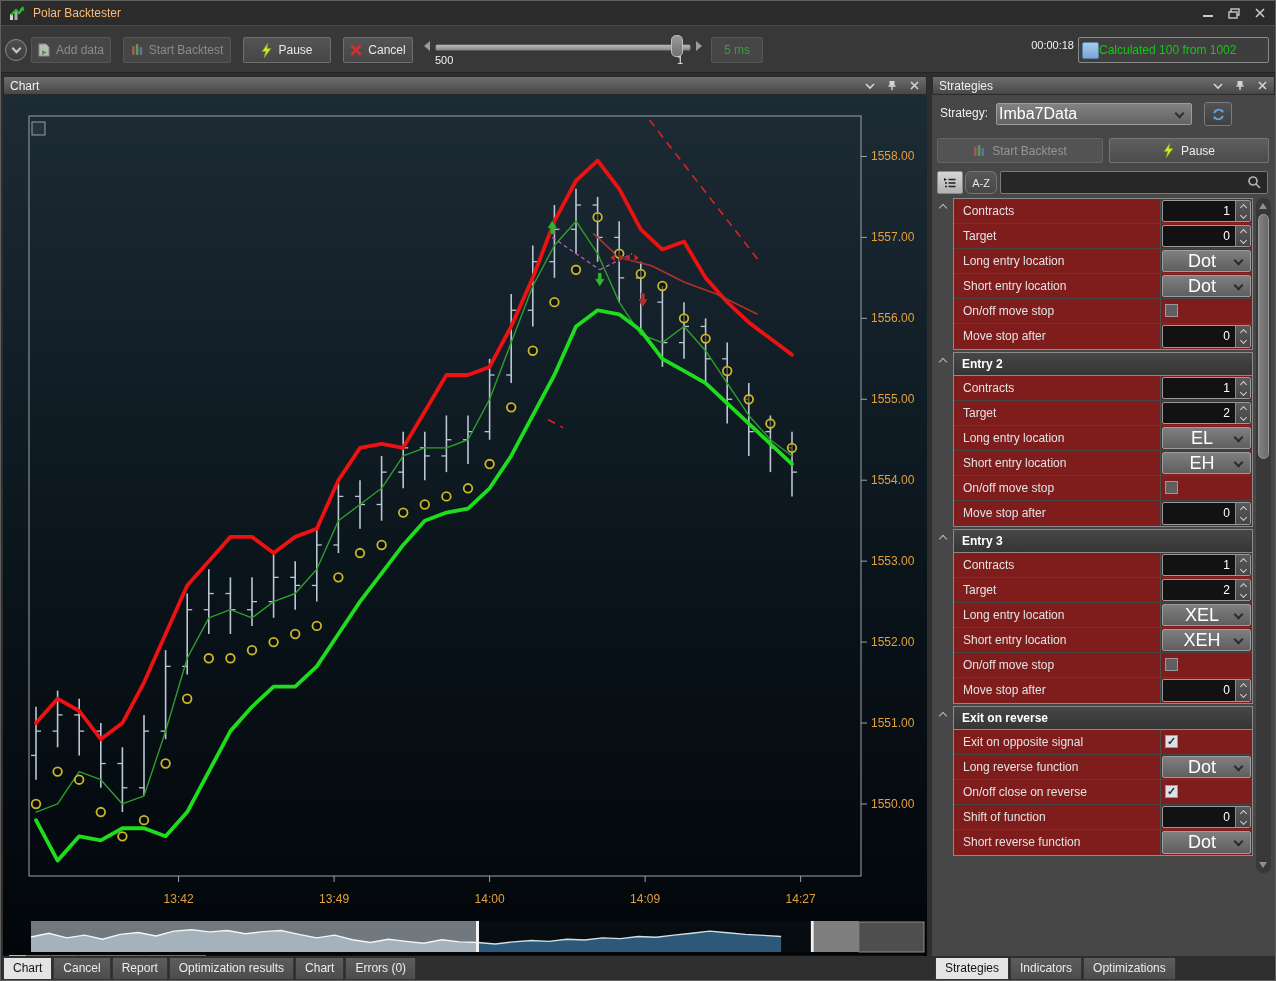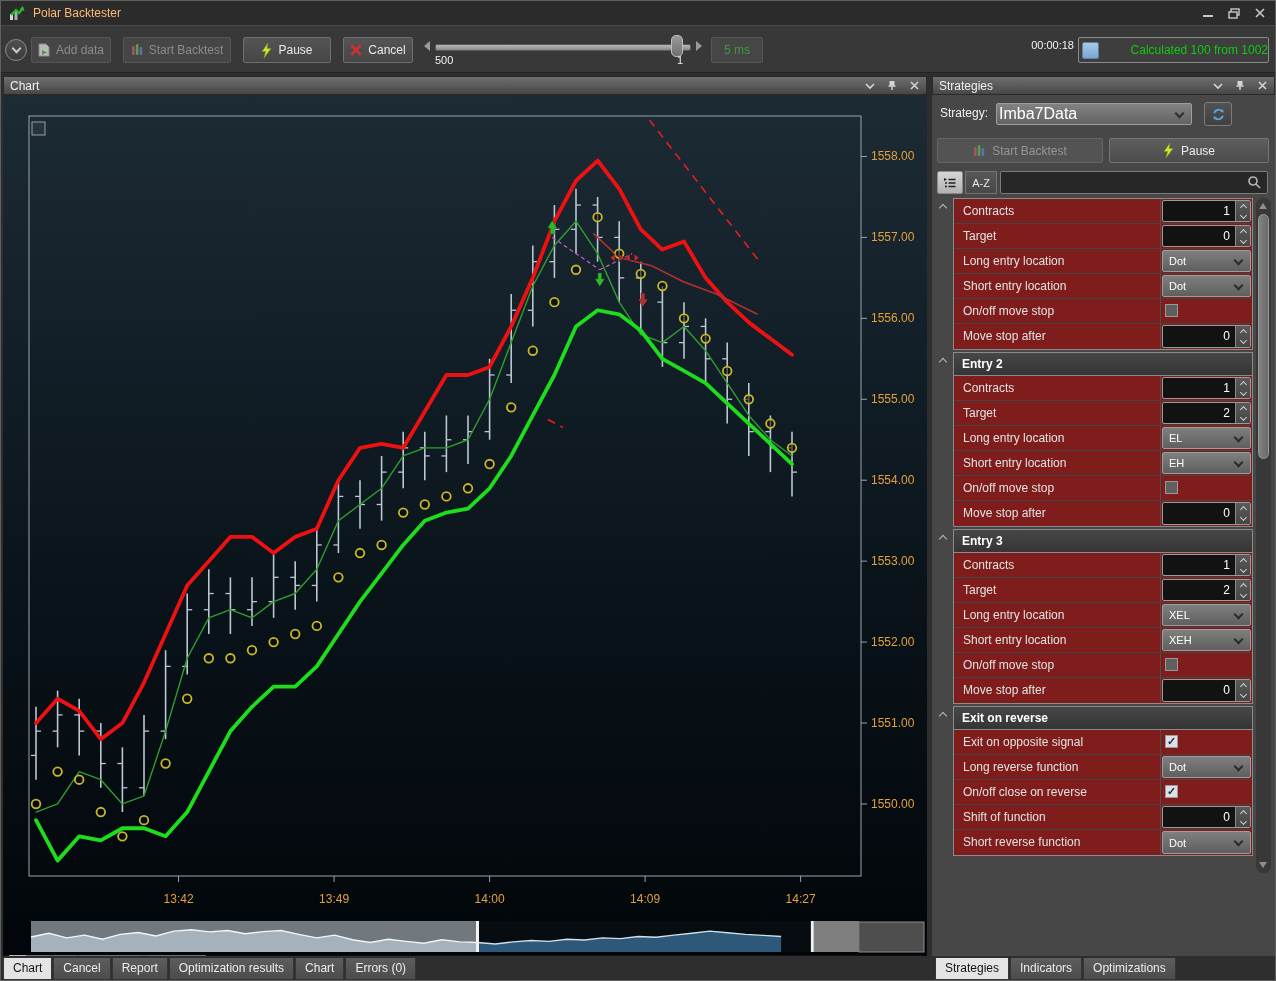--- a/index.html
+++ b/index.html
@@ -18,38 +18,38 @@
   .chev{display:inline-block;width:5px;height:5px;border-right:2px solid #c9c9c9;border-bottom:2px solid #c9c9c9;transform:rotate(45deg);margin-top:-3px;}
   #slider-track{position:absolute;left:434px;top:18px;width:254px;height:5px;background:linear-gradient(#b9b9b9,#8a8a8a);border:1px solid #5a5a5a;border-radius:2px;}
   #slider-thumb{position:absolute;left:670px;top:9px;width:12px;height:22px;background:linear-gradient(#9a9a9a,#707070);border:1px solid #bdbdbd;border-radius:5px;box-sizing:border-box;}
   .sl-arrow{position:absolute;top:15px;width:0;height:0;border-top:5px solid transparent;border-bottom:5px solid transparent;}
   #sl-left{left:423px;border-right:6px solid #9a9a9a;}
   #sl-right{left:695px;border-left:6px solid #9a9a9a;}
   .sl-label{position:absolute;top:28px;font-size:11px;color:#f0f0f0;}
   #timer{position:absolute;left:1005px;top:13px;width:68px;font-size:11px;color:#f2f2f2;text-align:right;}
   #statusbox{position:absolute;left:1077px;top:11px;width:191px;height:26px;background:#3e3e3e;border:1px solid #8a8a8a;border-radius:2px;display:flex;align-items:center;box-sizing:border-box;}
   #status-square{width:17px;height:17px;margin-left:3px;background:linear-gradient(#a9c9e8,#7aa6d2);border:1px solid #5a82a8;border-radius:2px;box-sizing:border-box;}
-  #status-text{flex:1;text-align:right;font-size:12px;color:#12c812;}
+  #status-text{flex:1;text-align:left;font-size:12px;color:#12c812;}
   
   .panel-header{position:absolute;left:0;top:0;right:0;height:19px;background:linear-gradient(#6e6e6e,#474747);display:flex;align-items:center;border:1px solid #2a2a2a;box-sizing:border-box;}
   .panel-title{font-size:12px;color:#f0f0f0;padding-left:6px;flex:1;}
   .ph-icons{display:flex;gap:10px;padding-right:6px;}
   .phi{width:12px;height:12px;display:flex;align-items:center;justify-content:center;cursor:pointer;}
   #chart-panel{position:absolute;left:2px;top:75px;width:924px;height:880px;background:#0e161c;}
   #chart-body{position:absolute;left:0;top:19px;width:924px;height:861px;background:linear-gradient(180deg,#1d2b35 0%,#14212a 25%,#0a141b 55%,#02060a 100%);}
   #right-panel{position:absolute;left:931px;top:75px;width:343px;height:880px;background:#474747;}
   #strategy-label{position:absolute;left:8px;top:30px;font-size:12px;color:#f0f0f0;}
   #strategy-select{position:absolute;left:64px;top:27px;width:196px;height:22px;background:linear-gradient(#828282,#636363);border:1px solid #9d9d9d;border-radius:2px;display:flex;align-items:center;box-sizing:border-box;}
   #strategy-select .val{flex:1;font-size:16px;color:#fff;padding-left:2px;}
   #strategy-select .dchev{width:5px;height:5px;border-right:2px solid #2e2e2e;border-bottom:2px solid #2e2e2e;transform:rotate(45deg);margin:-2px 8px 0 0;}
   #refresh-btn{position:absolute;left:272px;top:26px;width:28px;height:24px;background:linear-gradient(#525252,#404040);border:1px solid #7c7c7c;border-radius:3px;display:flex;align-items:center;justify-content:center;box-sizing:border-box;}
   .pbtn{position:absolute;top:62px;height:25px;display:flex;align-items:center;justify-content:center;gap:7px;background:linear-gradient(#5e5e5e,#4c4c4c);border:1px solid #757575;border-radius:2px;color:#ececec;font-size:12px;box-sizing:border-box;}
   .pbtn.disabled{background:#535353;border-color:#646464;color:#969696;}
   #cat-btn{position:absolute;left:5px;top:95px;width:26px;height:23px;background:linear-gradient(#d6d6d6,#b2b2b2);border:1px solid #8a8a8a;border-radius:2px;display:flex;align-items:center;justify-content:center;box-sizing:border-box;}
-  #az-btn{position:absolute;left:33px;top:95px;width:32px;height:23px;background:linear-gradient(#585858,#474747);border:1px solid #757575;border-radius:0;color:#e8e8e8;font-size:11px;display:flex;align-items:center;justify-content:center;box-sizing:border-box;}
+  #az-btn{position:absolute;left:33px;top:95px;width:32px;height:23px;background:linear-gradient(#585858,#474747);border:1px solid #757575;border-radius:6px;color:#e8e8e8;font-size:11px;display:flex;align-items:center;justify-content:center;box-sizing:border-box;}
   #search-box{position:absolute;left:68px;top:95px;width:268px;height:23px;background:#272727;border:1px solid #7a7a7a;border-radius:2px;display:flex;align-items:center;box-sizing:border-box;}
   #search-input{flex:1;background:transparent;border:none;outline:none;color:#ddd;font-size:12px;padding:0 4px;}
   
   #prop-grid{position:absolute;left:21px;top:122px;width:300px;}
   .pgroup{position:relative;margin-bottom:2px;}
   .pg-collapse{position:absolute;left:-13px;top:7px;width:7px;height:7px;}
   .pg-collapse span{display:block;width:5px;height:5px;border-right:1.6px solid #b9b9b9;border-bottom:1.6px solid #b9b9b9;transform:rotate(-135deg);}
   .pg-header{height:23px;line-height:23px;background:linear-gradient(#474747,#353535);border:1px solid #8a8a8a;border-bottom:none;color:#fff;font-size:12px;font-weight:bold;padding-left:8px;box-sizing:border-box;}
   .pg-table{border:1px solid #8a8a8a;border-top:1px solid #8a8a8a;}
   .pg-row{display:flex;height:25px;background:#7f1d1d;border-bottom:1px solid #454545;box-sizing:border-box;}
@@ -57,21 +57,21 @@
   .pg-label{width:207px;border-right:1px solid #4e4e4e;color:#e2e2e2;font-size:12px;line-height:24px;padding-left:9px;box-sizing:border-box;overflow:hidden;white-space:nowrap;}
   .pg-value{flex:1;position:relative;}
   .spin{position:absolute;inset:1px;display:flex;background:#121212;border:1px solid #9a9a9a;border-radius:2px;}
   .spin .num{flex:1;color:#fff;font-size:12px;text-align:right;line-height:20px;padding-right:5px;}
   .spin .sbtns{width:14px;border-left:1px solid #8a8a8a;background:linear-gradient(#5a5a5a,#464646);display:flex;flex-direction:column;}
   .spin .sb{flex:1;display:flex;align-items:center;justify-content:center;}
   .sb i{display:block;width:4px;height:4px;border-right:1.5px solid #cfcfcf;border-bottom:1.5px solid #cfcfcf;}
   .sb.up i{transform:rotate(-135deg);margin-top:2px;}
   .sb.dn i{transform:rotate(45deg);margin-bottom:2px;}
   .ddown{position:absolute;inset:1px;display:flex;align-items:center;background:linear-gradient(#7f7f7f,#5f5f5f);border:1px solid #9d9d9d;border-radius:2px;}
-  .ddown .val{flex:1;color:#fff;font-size:11px;padding-left:6px;}
+  .ddown .val{flex:1;color:#fff;font-size:18px;padding-left:6px;text-align:center;}
   .ddown .dchev{width:5px;height:5px;border-right:2px solid #2b2b2b;border-bottom:2px solid #2b2b2b;transform:rotate(45deg);margin:-2px 8px 0 0;}
   .cb{position:absolute;left:4px;top:5px;width:13px;height:13px;border:1px solid #9a9a9a;background:#5f5f5f;box-sizing:border-box;}
   .cb.checked{background:#dde1e5;color:#23364a;font-size:11px;font-weight:bold;line-height:11px;text-align:center;}
   
   #grid-scroll{position:absolute;left:324px;top:122px;width:15px;height:675px;background:#383838;border-radius:7px;}
   #gs-thumb{position:absolute;left:2px;top:16px;width:11px;height:245px;background:linear-gradient(90deg,#818181,#6a6a6a);border:1px solid #9a9a9a;border-radius:6px;box-sizing:border-box;}
   .gs-arrow{position:absolute;left:3px;width:0;height:0;border-left:4.5px solid transparent;border-right:4.5px solid transparent;}
   #gs-up{top:5px;border-bottom:6px solid #8e8e8e;}
   #gs-dn{bottom:5px;border-top:6px solid #8e8e8e;}
   

